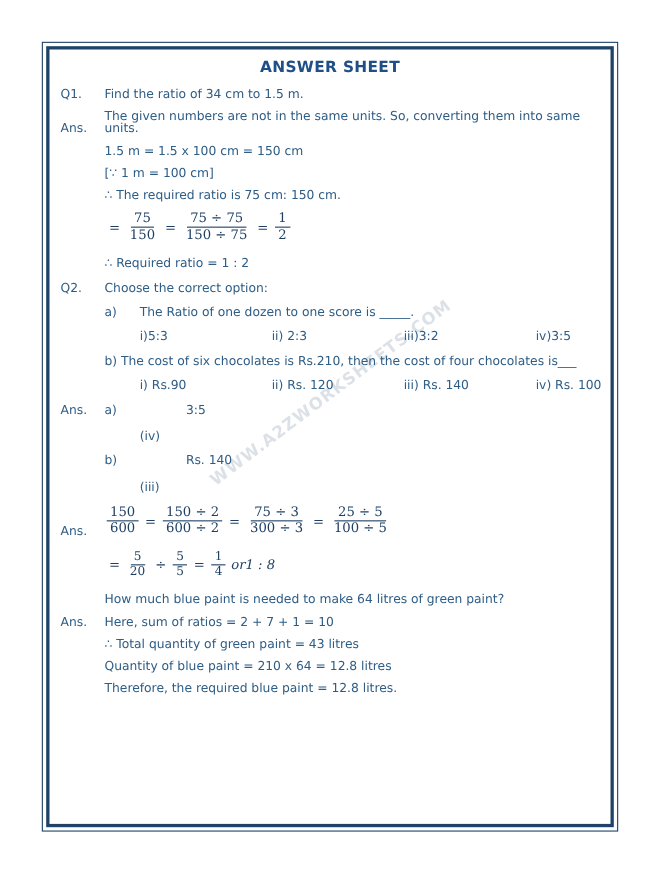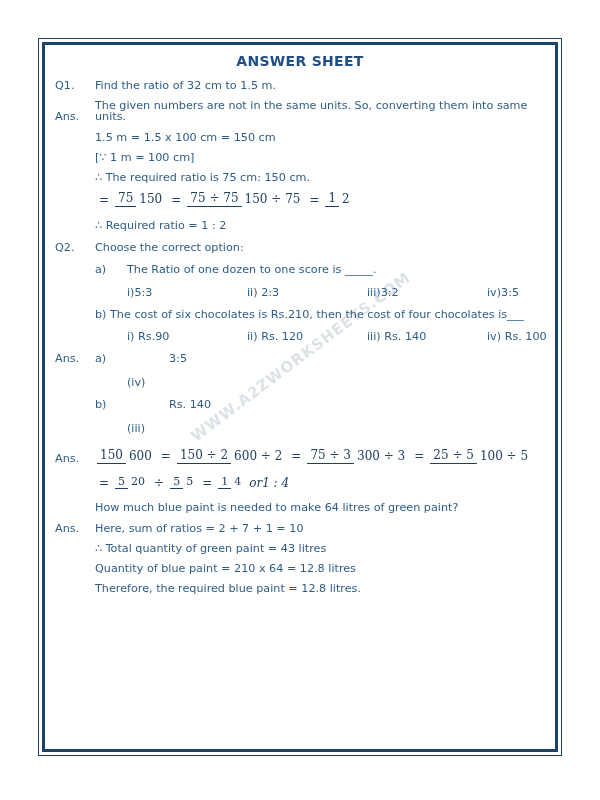--- a/index.html
+++ b/index.html
@@ -101,20 +101,21 @@
     color: #1f3f63;
     font-size: 12px;
     display: flex;
     align-items: center;
   }
   .math .op {
     margin: 0 4px;
   }
   .frac {
     display: inline-flex;
+    flex-direction: column;
     align-items: center;
     vertical-align: middle;
     margin: 0 2px;
   }
   .frac .num,
   .frac .den {
     padding: 0 3px;
     line-height: 1.15;
     white-space: nowrap;
   }
@@ -156,21 +157,21 @@
     <div id="watermark">
       <span>WWW.A2ZWORKSHEETS.COM</span>
     </div>
 
     <div id="content">
 
       <div class="title">ANSWER SHEET</div>
 
       <div class="row tight">
         <div class="lbl">Q1.</div>
-        <div class="body">Find the ratio of 32 cm to 1.5 m.</div>
+        <div class="body">Find the ratio of 34 cm to 1.5 m.</div>
       </div>
 
       <div class="row tight">
         <div class="lbl">Ans.</div>
         <div class="body">The given numbers are not in the same units. So, converting them into same units.</div>
       </div>
 
       <div class="row tight ind1">
         <div class="body">1.5 m = 1.5 x 100 cm = 150 cm</div>
       </div>
@@ -286,21 +287,21 @@
           <span class="op">÷</span>
           <span class="frac small">
             <span class="num">5</span>
             <span class="den">5</span>
           </span>
           <span class="op">=</span>
           <span class="frac small">
             <span class="num">1</span>
             <span class="den">4</span>
           </span>
-          <span class="ital">or1 : 4</span>
+          <span class="ital">or1 : 8</span>
         </div>
       </div>
 
 
       <div class="row tight ind1">
         <div class="body">How much blue paint is needed to make 64 litres of green paint?</div>
       </div>
 
       <div class="row tight">
         <div class="lbl">Ans.</div>

